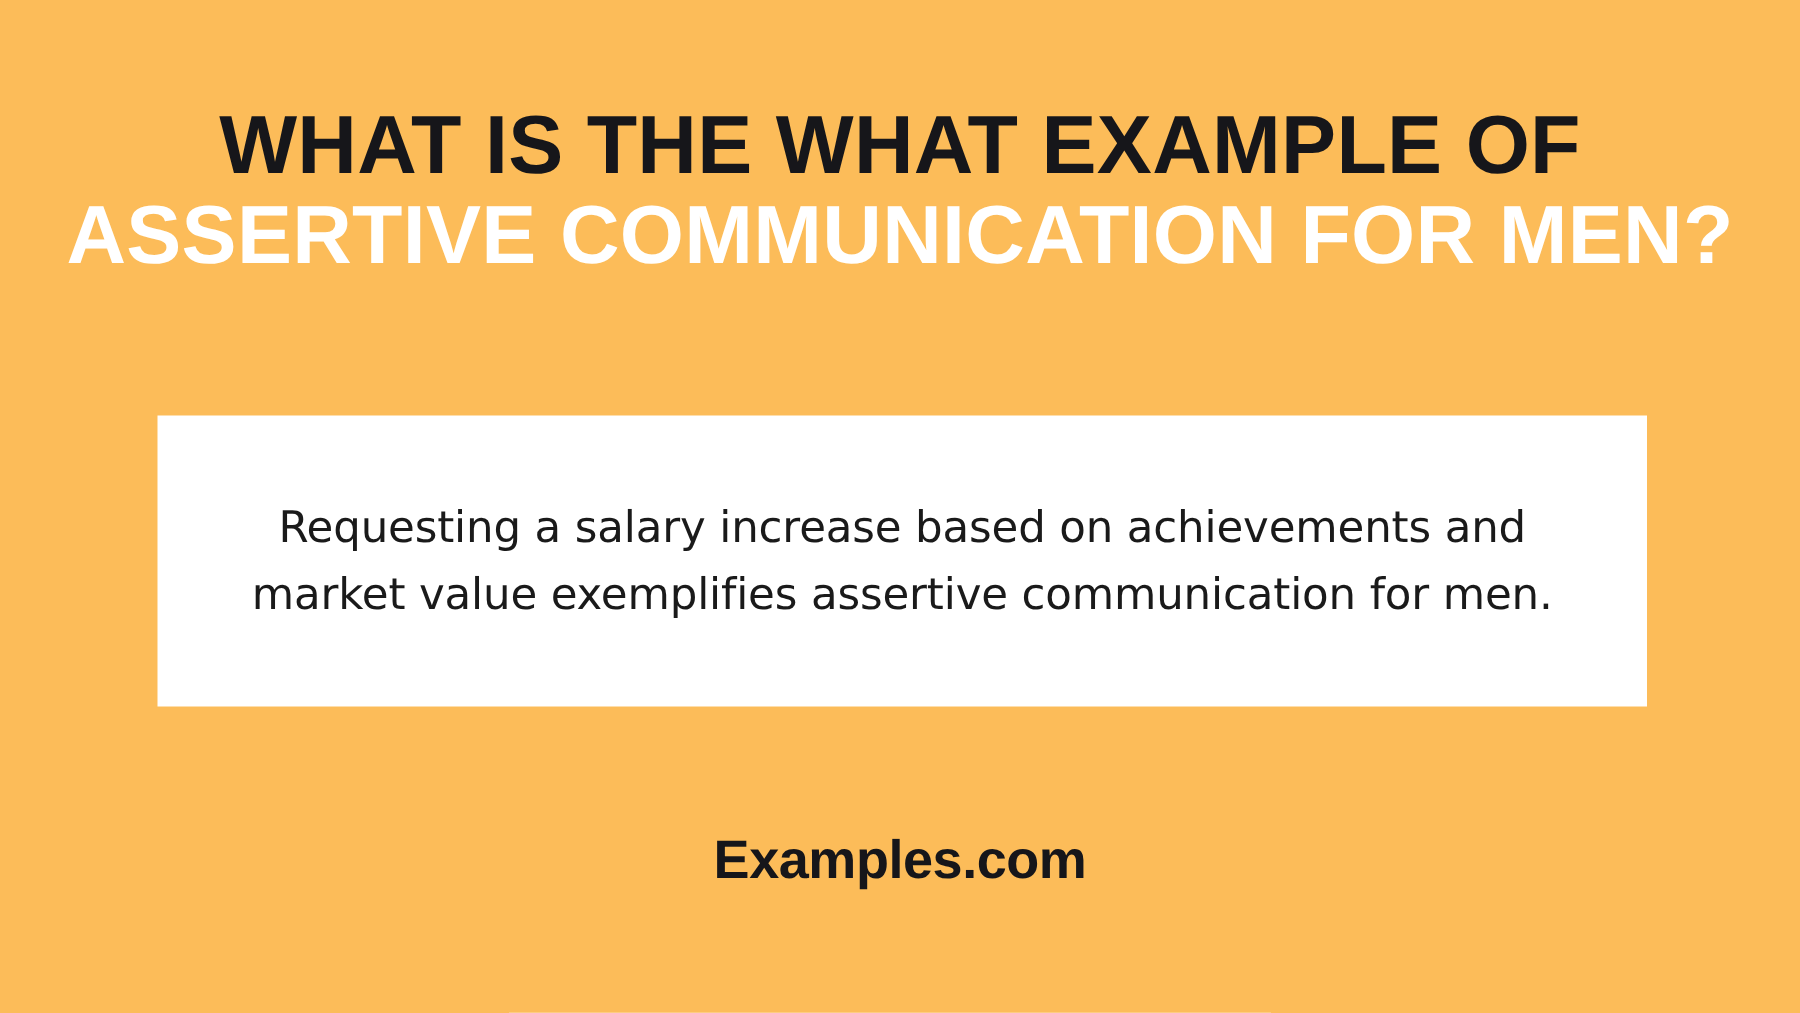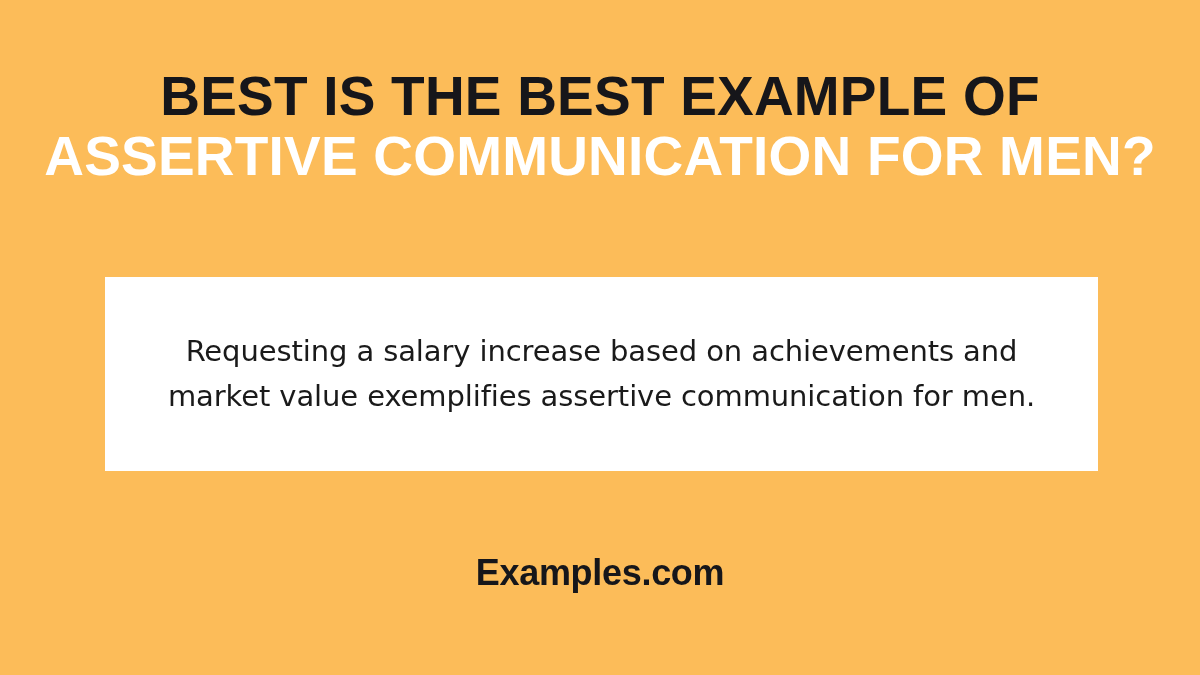--- a/index.html
+++ b/index.html
@@ -81,21 +81,21 @@
     color: #16161a;
     margin: 0;
     padding: 0;
   }
 </style>
 </head>
 <body>
 
 <div id="card">
 
-  <h1 id="heading"><span class="hl-dark">BEST IS THE BEST EXAMPLE OF </span><span class="hl-light">ASSERTIVE COMMUNICATION FOR MEN?</span></h1>
+  <h1 id="heading"><span class="hl-dark">WHAT IS THE WHAT EXAMPLE OF </span><span class="hl-light">ASSERTIVE COMMUNICATION FOR MEN?</span></h1>
 
   <div id="answer-panel">
     <p id="answer-text">Requesting a salary increase based on achievements and market value exemplifies assertive communication for men.</p>
   </div>
 
   <div id="brand">Examples.com</div>
 
 </div>
 
 </body></html>

